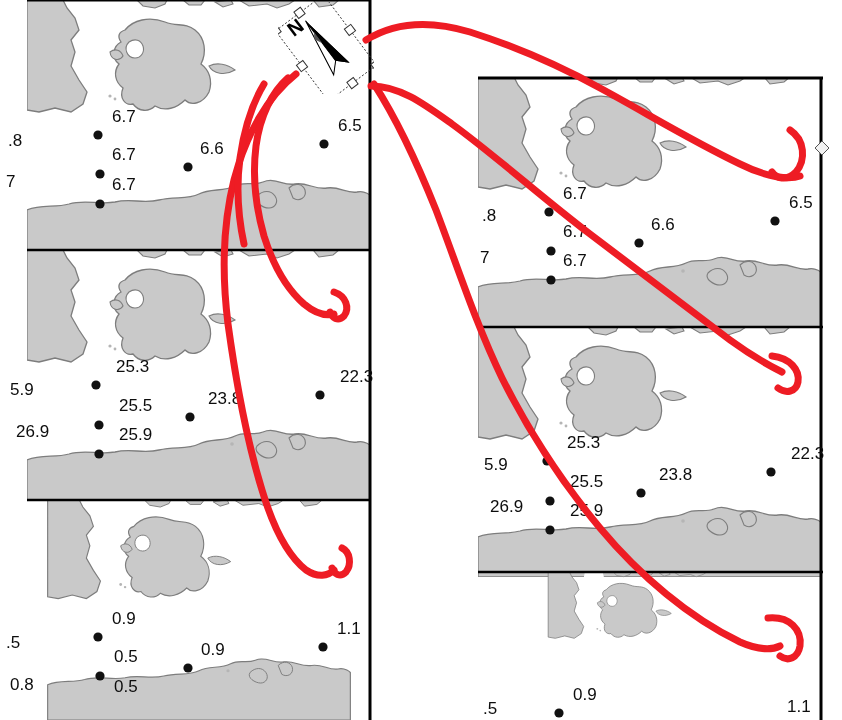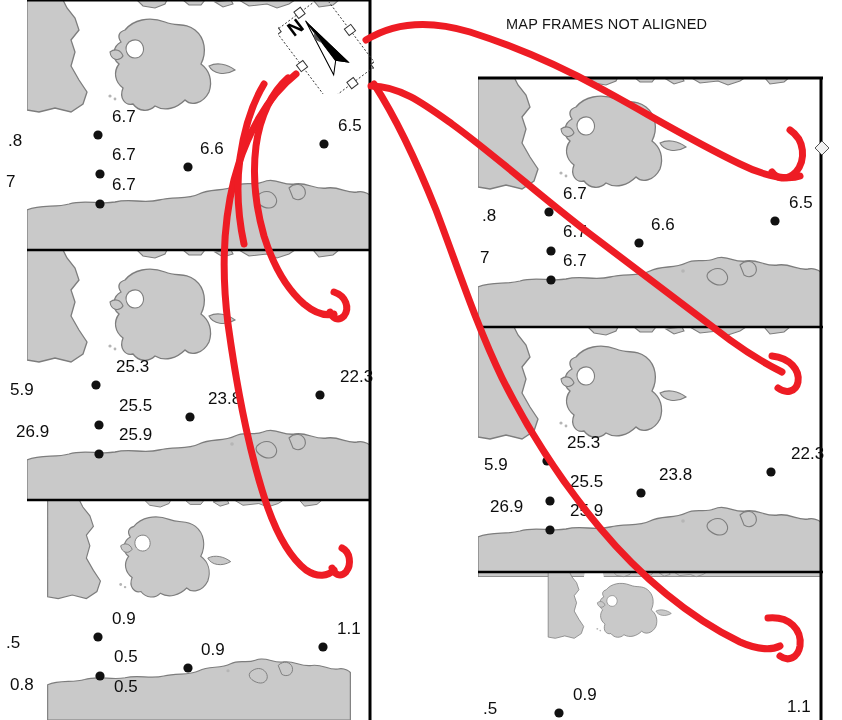--- a/index.html
+++ b/index.html
@@ -301,15 +301,14 @@
           <rect x="74" y="86" width="8" height="8"></rect>
         </g>
       </g>
     </svg>
   </div>
 
   <svg class="frame-border" style="left:812px;top:138px;" width="20" height="20" viewBox="0 0 20 20">
     <polygon points="10,3 17,10 10,17 3,10" fill="#f2f2f2" stroke="#555" stroke-width="1"></polygon>
   </svg>
 
-  <div class="title-text" style="left:506px;top:16px;">MAP FRAMES NOT ALIGNED</div>
 
 </div>
 
 </body></html>

